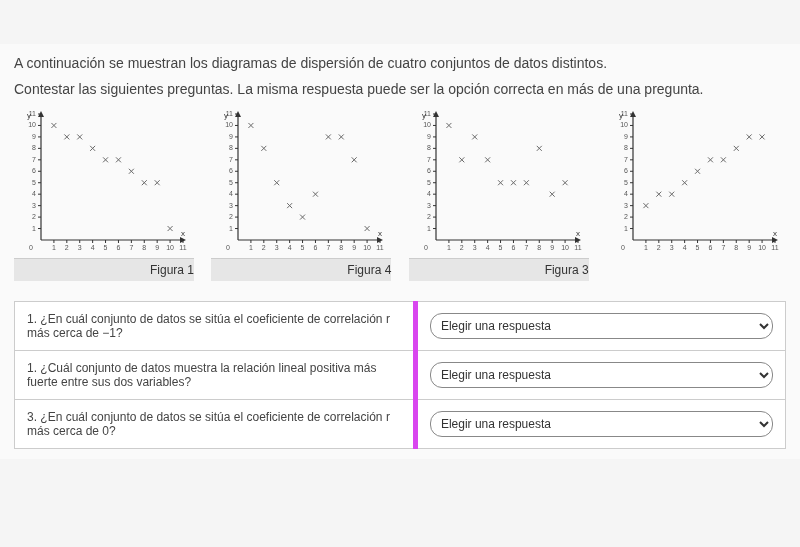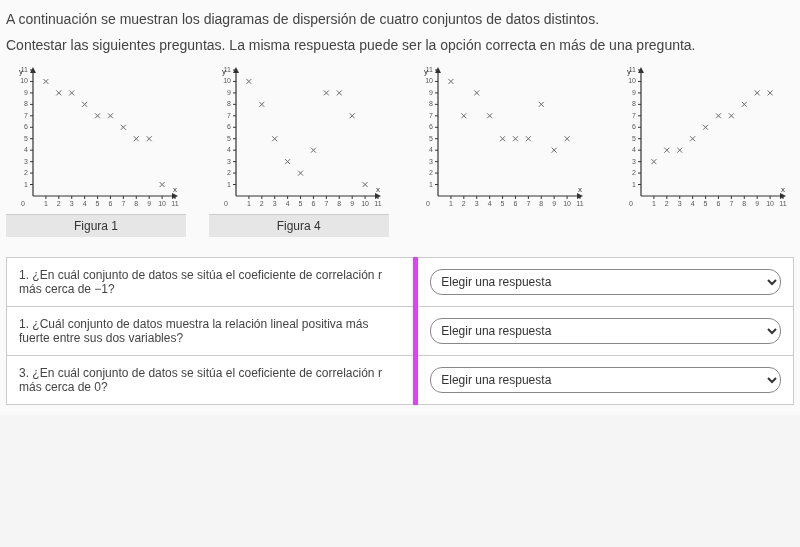--- a/index.html
+++ b/index.html
@@ -6,42 +6,44 @@
   body {
     font-family: Arial, Helvetica, sans-serif;
     background: #f5f5f5;
     color: #333;
     font-size: 14px;
     width: 800px;
     height: 547px;
     overflow: hidden;
   }
   .page {
-    padding: 10px 6px;
+    padding: 10px 14px;
     background: #fafafa;
+    margin-top: 44px;
   }
   .intro p { margin-bottom: 8px; color: #444; line-height: 1.3; }
   .charts {
     display: flex;
     gap: 10px;
     margin-top: 10px;
     margin-bottom: 20px;
     justify-content: space-between;
   }
   .chart-box {
     width: 180px;
     text-align: center;
   }
   .chart-box svg { display: block; margin: 0 auto; }
   .caption {
     background: #e6e6e6;
     padding: 4px 0;
     font-size: 12px;
     color: #333;
     border-top: 1px solid #ccc;
+    text-align: right;
   }
   .questions {
     border: 1px solid #ccc;
     border-collapse: collapse;
     width: 100%;
     margin-top: 10px;
     background: #fff;
   }
   .questions tr { border-bottom: 1px solid #ccc; }
   .questions td {
@@ -294,20 +296,21 @@
           <line x1="96.95454545454545" y1="77.22727272727272" x2="101.95454545454545" y2="72.22727272727272" class="pt"></line>
           <line x1="109.86363636363636" y1="72.22727272727272" x2="114.86363636363636" y2="77.22727272727272" class="pt"></line>
           <line x1="109.86363636363636" y1="77.22727272727272" x2="114.86363636363636" y2="72.22727272727272" class="pt"></line>
           <line x1="122.77272727272728" y1="37.86363636363636" x2="127.77272727272728" y2="42.86363636363636" class="pt"></line>
           <line x1="122.77272727272728" y1="42.86363636363636" x2="127.77272727272728" y2="37.86363636363636" class="pt"></line>
           <line x1="135.6818181818182" y1="83.68181818181819" x2="140.6818181818182" y2="88.68181818181819" class="pt"></line>
           <line x1="135.6818181818182" y1="88.68181818181819" x2="140.6818181818182" y2="83.68181818181819" class="pt"></line>
           <line x1="148.5909090909091" y1="72.22727272727272" x2="153.5909090909091" y2="77.22727272727272" class="pt"></line>
           <line x1="148.5909090909091" y1="77.22727272727272" x2="153.5909090909091" y2="72.22727272727272" class="pt"></line>
         </svg>
+      <div class="caption">Figura 3</div>
     </div>
     <div class="chart-box">
       <svg width="170" height="150">
           <line x1="22" y1="6" x2="22" y2="132" stroke="#333" stroke-width="1.2"></line>
           <line x1="22" y1="132" x2="164" y2="132" stroke="#333" stroke-width="1.2"></line>
           <polygon points="22,3 19,9 25,9" fill="#333"></polygon>
           <polygon points="167,132 161,129 161,135" fill="#333"></polygon>
           <line x1="34.90909090909091" y1="132" x2="34.90909090909091" y2="135" stroke="#333"></line>
           <text x="34.90909090909091" y="142" text-anchor="middle" class="tick-label">1</text>
           <line x1="19" y1="120.54545454545455" x2="22" y2="120.54545454545455" stroke="#333"></line>

